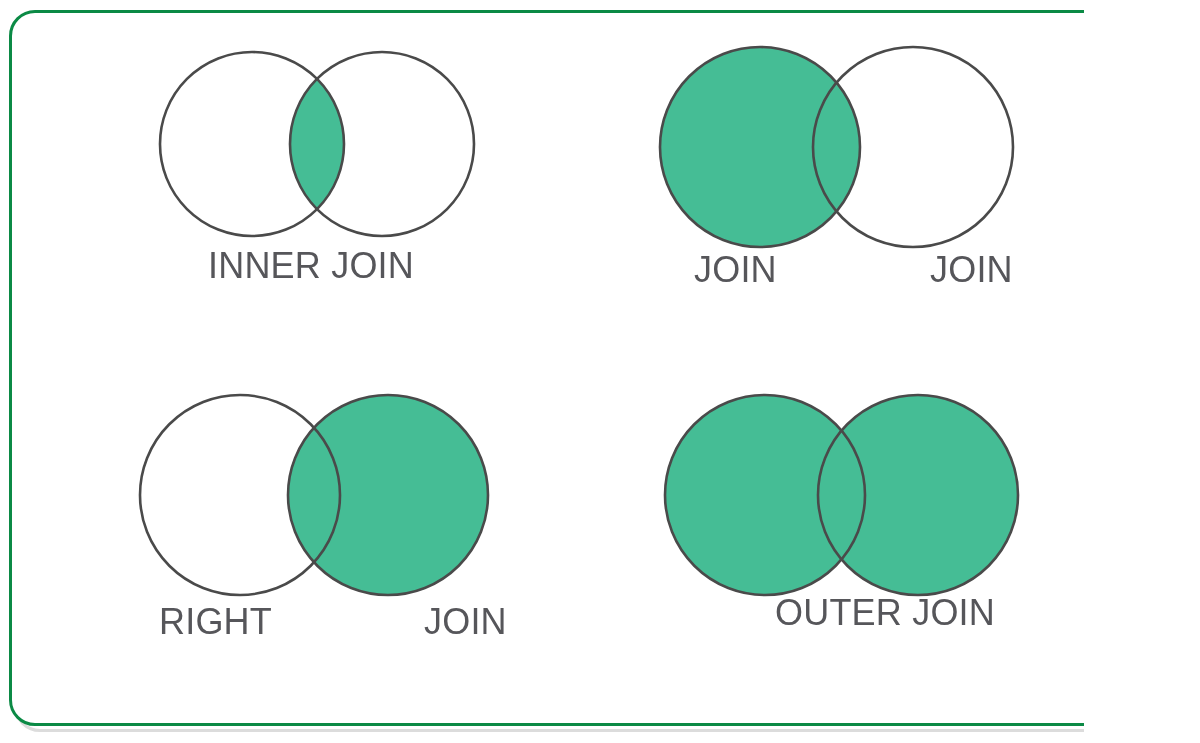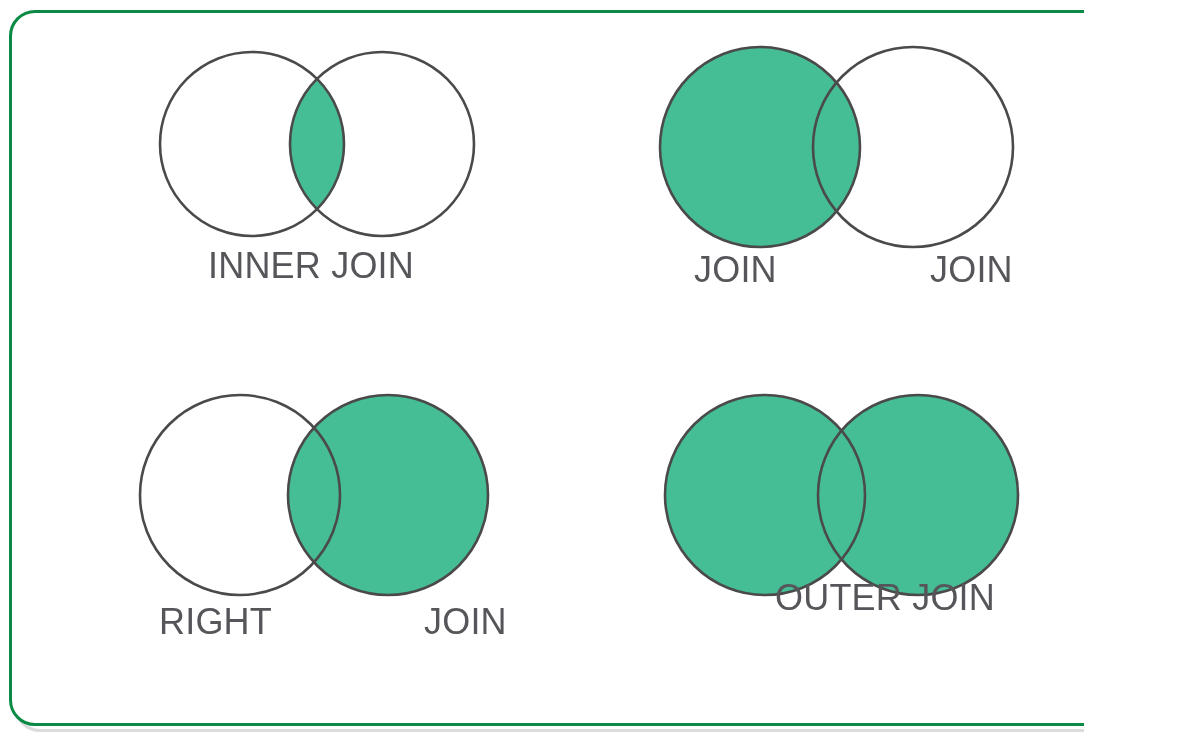--- a/index.html
+++ b/index.html
@@ -66,21 +66,21 @@
   .panel-inner   { left: 140px; top: 44px;  width: 400px; height: 250px; }
   .panel-left    { left: 655px; top: 44px;  width: 400px; height: 250px; }
   .panel-right   { left: 130px; top: 392px; width: 410px; height: 250px; }
   .panel-outer   { left: 660px; top: 392px; width: 400px; height: 250px; }
 
   .lbl-inner        { left: 208px; top: 248px; }
   .lbl-left-word    { left: 694px; top: 252px; }
   .lbl-left-join    { left: 930px; top: 252px; }
   .lbl-right-word   { left: 159px; top: 604px; }
   .lbl-right-join   { left: 424px; top: 604px; }
-  .lbl-outer        { left: 775px; top: 580px; }
+  .lbl-outer        { left: 775px; top: 595px; }
 </style>
 </head>
 <body>
 
 <div id="canvas" style="background: rgb(255, 255, 255);">
 
   <div class="frame-shadow" style="border-color: rgb(220, 220, 220);"></div>
   <div class="frame" style="border-color: rgb(11, 138, 69);"></div>
 
   <div class="panel panel-inner">

